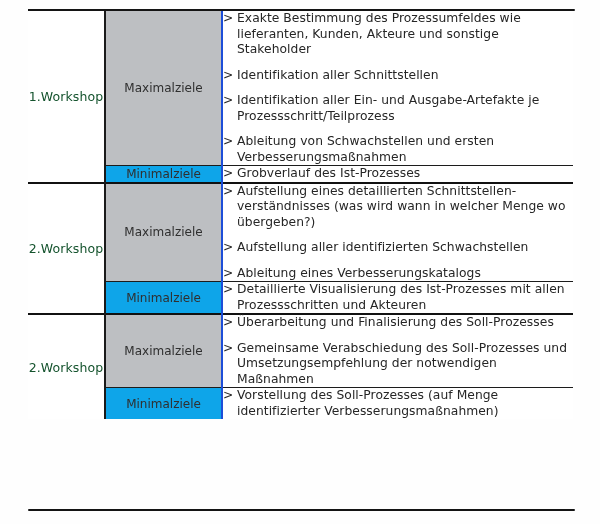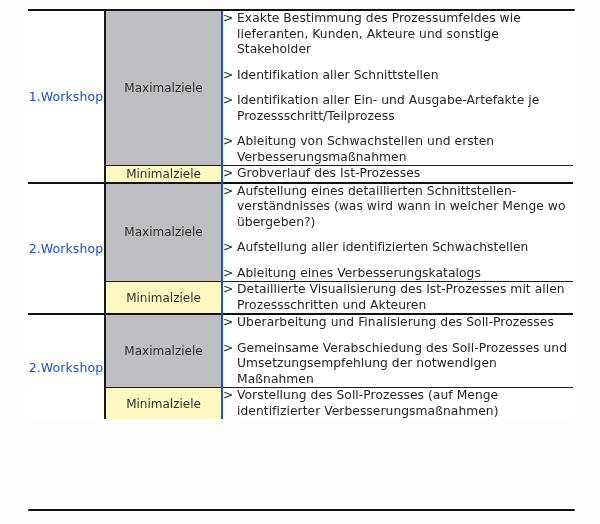--- a/index.html
+++ b/index.html
@@ -45,39 +45,39 @@
     width: 117px;
   }
   .col-items {
     width: 351px;
   }
 
   .cell-ws {
     text-align: center;
     font-size: 12.5px;
     letter-spacing: .1px;
-    color: #1d4ed8;
+    color: #14532d;
     border-right: 2px solid #1a1a1a;
     background: #ffffff;
   }
 
   .cell-goal {
     text-align: center;
     font-size: 12px;
     color: #2f2f2f;
     border-right: 2px solid #1d4ed8;
     padding: 6px 4px;
   }
 
   .goal-max {
     background: #bdbfc2;
   }
 
   .goal-min {
-    background: #fef9c3;
+    background: #0ea5e9;
   }
 
   .cell-items {
     padding: 7px 4px 7px 8px;
     background: #ffffff;
   }
 
   
   .sep-thin > td {
     border-top: 1.6px solid #1c1c1c;

